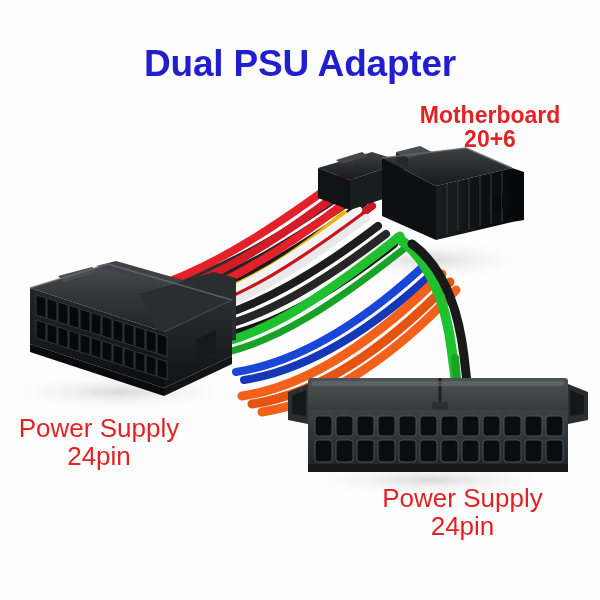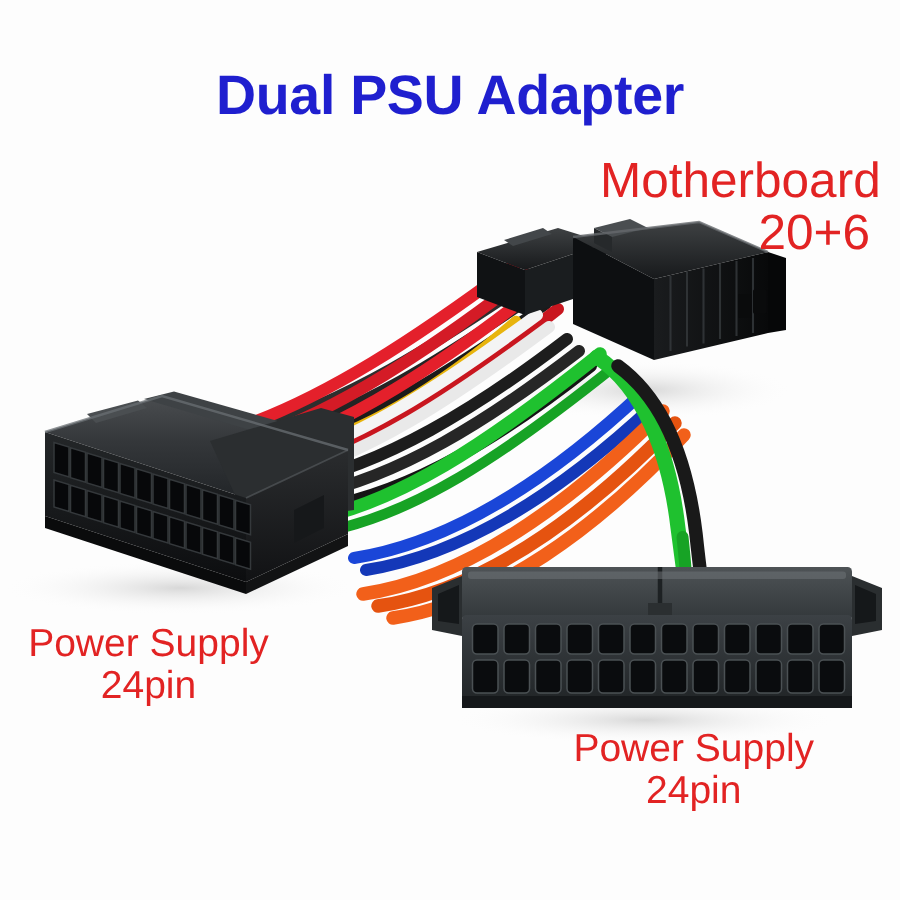--- a/index.html
+++ b/index.html
@@ -21,22 +21,22 @@
   #title{
     left:0;right:0;top:44px;
     text-align:center;
     font-size:37px;
     font-weight:700;
     color:#1f1fcf;
     letter-spacing:-0.2px;
   }
   #mb-label{
     left:400px;top:103px;
-    font-size:33px;font-weight:400;color:#e22323;
-    text-align:right;width:180px;
+    font-size:23px;font-weight:700;color:#e22323;
+    text-align:center;width:180px;
   }
   #mb-label .l2{display:block;}
   #psu-left-label{
     left:4px;top:415px;
     width:190px;text-align:center;
     font-size:26px;font-weight:500;color:#e22323;
   }
   #psu-right-label{
     left:355px;top:485px;
     width:215px;text-align:center;

